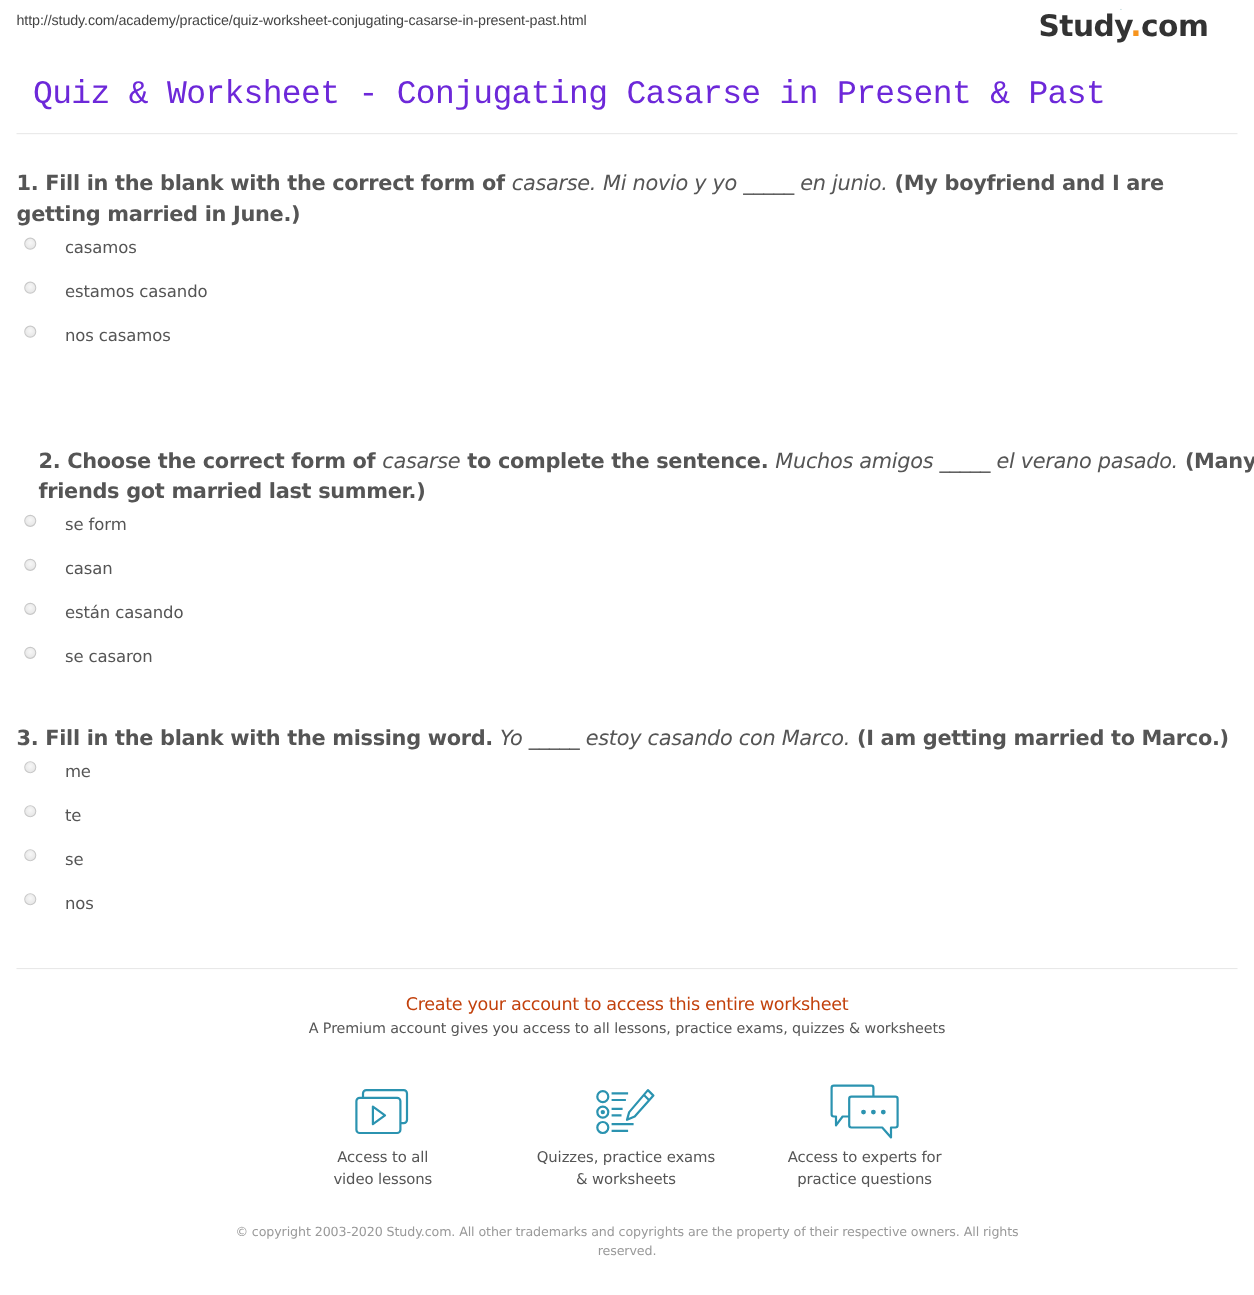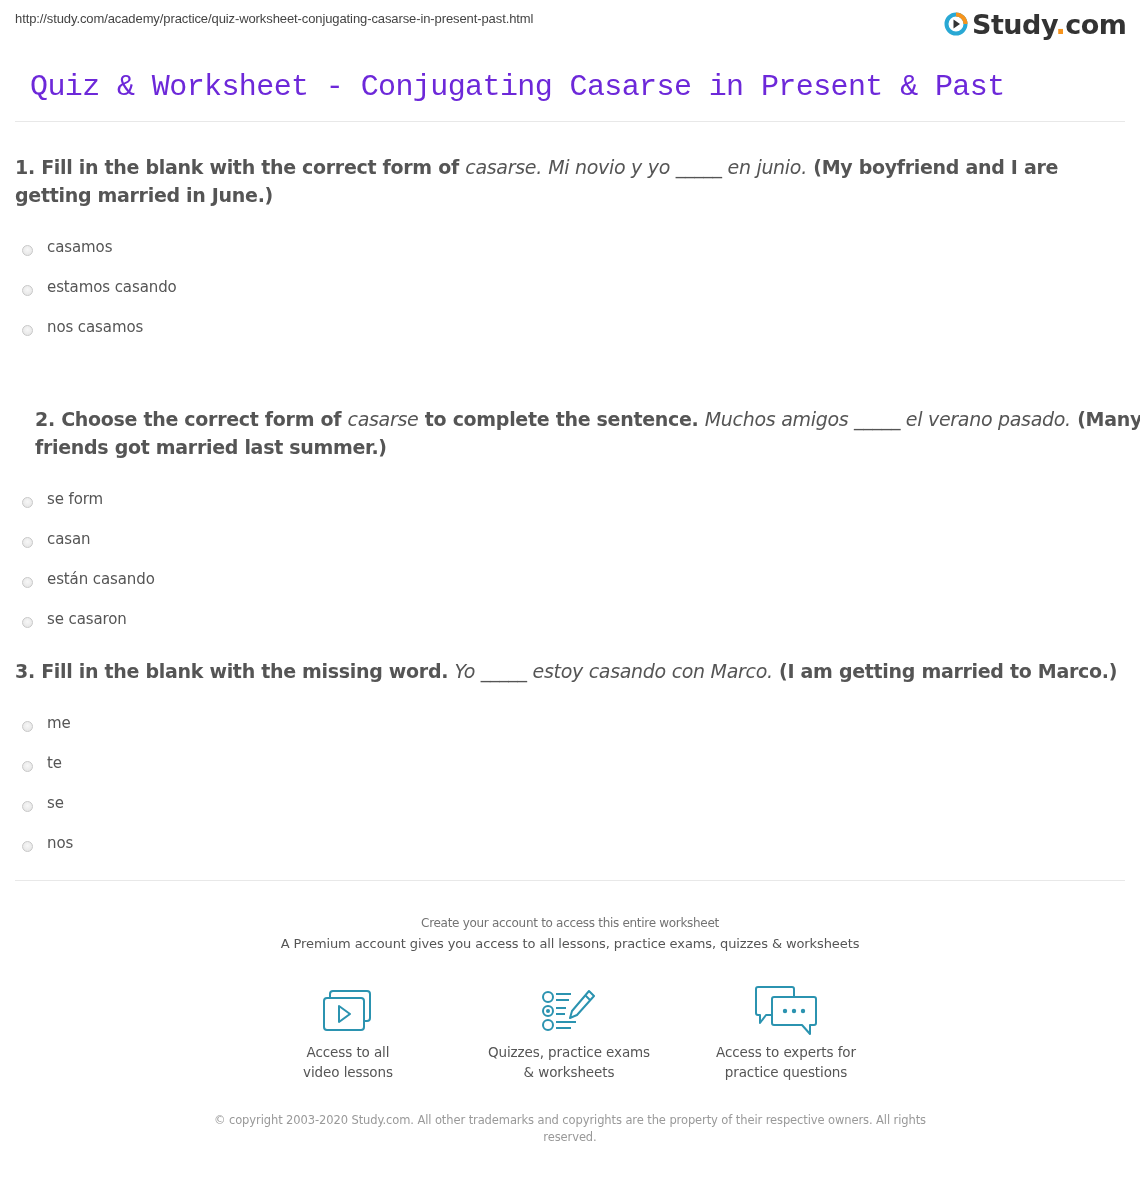--- a/index.html
+++ b/index.html
@@ -21,20 +21,21 @@
       font-family: "Liberation Sans", sans-serif;
       letter-spacing: -0.1px;
     }
     .logo {
       position: absolute;
       left: 944px;
       top: 8px;
       display: flex;
       align-items: center;
       height: 32px;
+      flex-direction: column;
     }
     .logo-mark {
       width: 24px;
       height: 24px;
       margin-right: 4px;
     }
     .logo-text {
       font-family: "DejaVu Sans", sans-serif;
       font-size: 27px;
       font-weight: bold;
@@ -72,23 +73,24 @@
     .question em {
       font-style: italic;
       font-weight: normal;
     }
     .options {
       position: absolute;
       left: 22px;
     }
     .option {
       display: flex;
-      align-items: flex-end;
+      align-items: flex-start;
       height: 40px;
       cursor: pointer;
+      gap: 12px;
     }
     .radio {
       width: 11px;
       height: 11px;
       border-radius: 50%;
       border: 1px solid #c8c8c8;
       background: radial-gradient(circle at 50% 40%, #f7f7f7 0%, #e2e2e2 100%);
       margin-right: 14px;
       flex-shrink: 0;
     }
@@ -98,27 +100,26 @@
       letter-spacing: -0.1px;
     }
     .cta {
       position: absolute;
       left: 0;
       right: 0;
       top: 903px;
       text-align: center;
     }
     .cta-title {
-      font-size: 12px;
-      color: #737373;
+      font-size: 16px;
+      color: #c2410c;
       font-weight: normal;
       letter-spacing: -0.3px;
       display: block;
       text-decoration: none;
-      margin-top: 13px;
     }
     .cta-sub {
       font-size: 13px;
       color: #555555;
       margin-top: 6px;
       letter-spacing: -0.1px;
     }
     .features {
       position: absolute;
       top: 985px;

